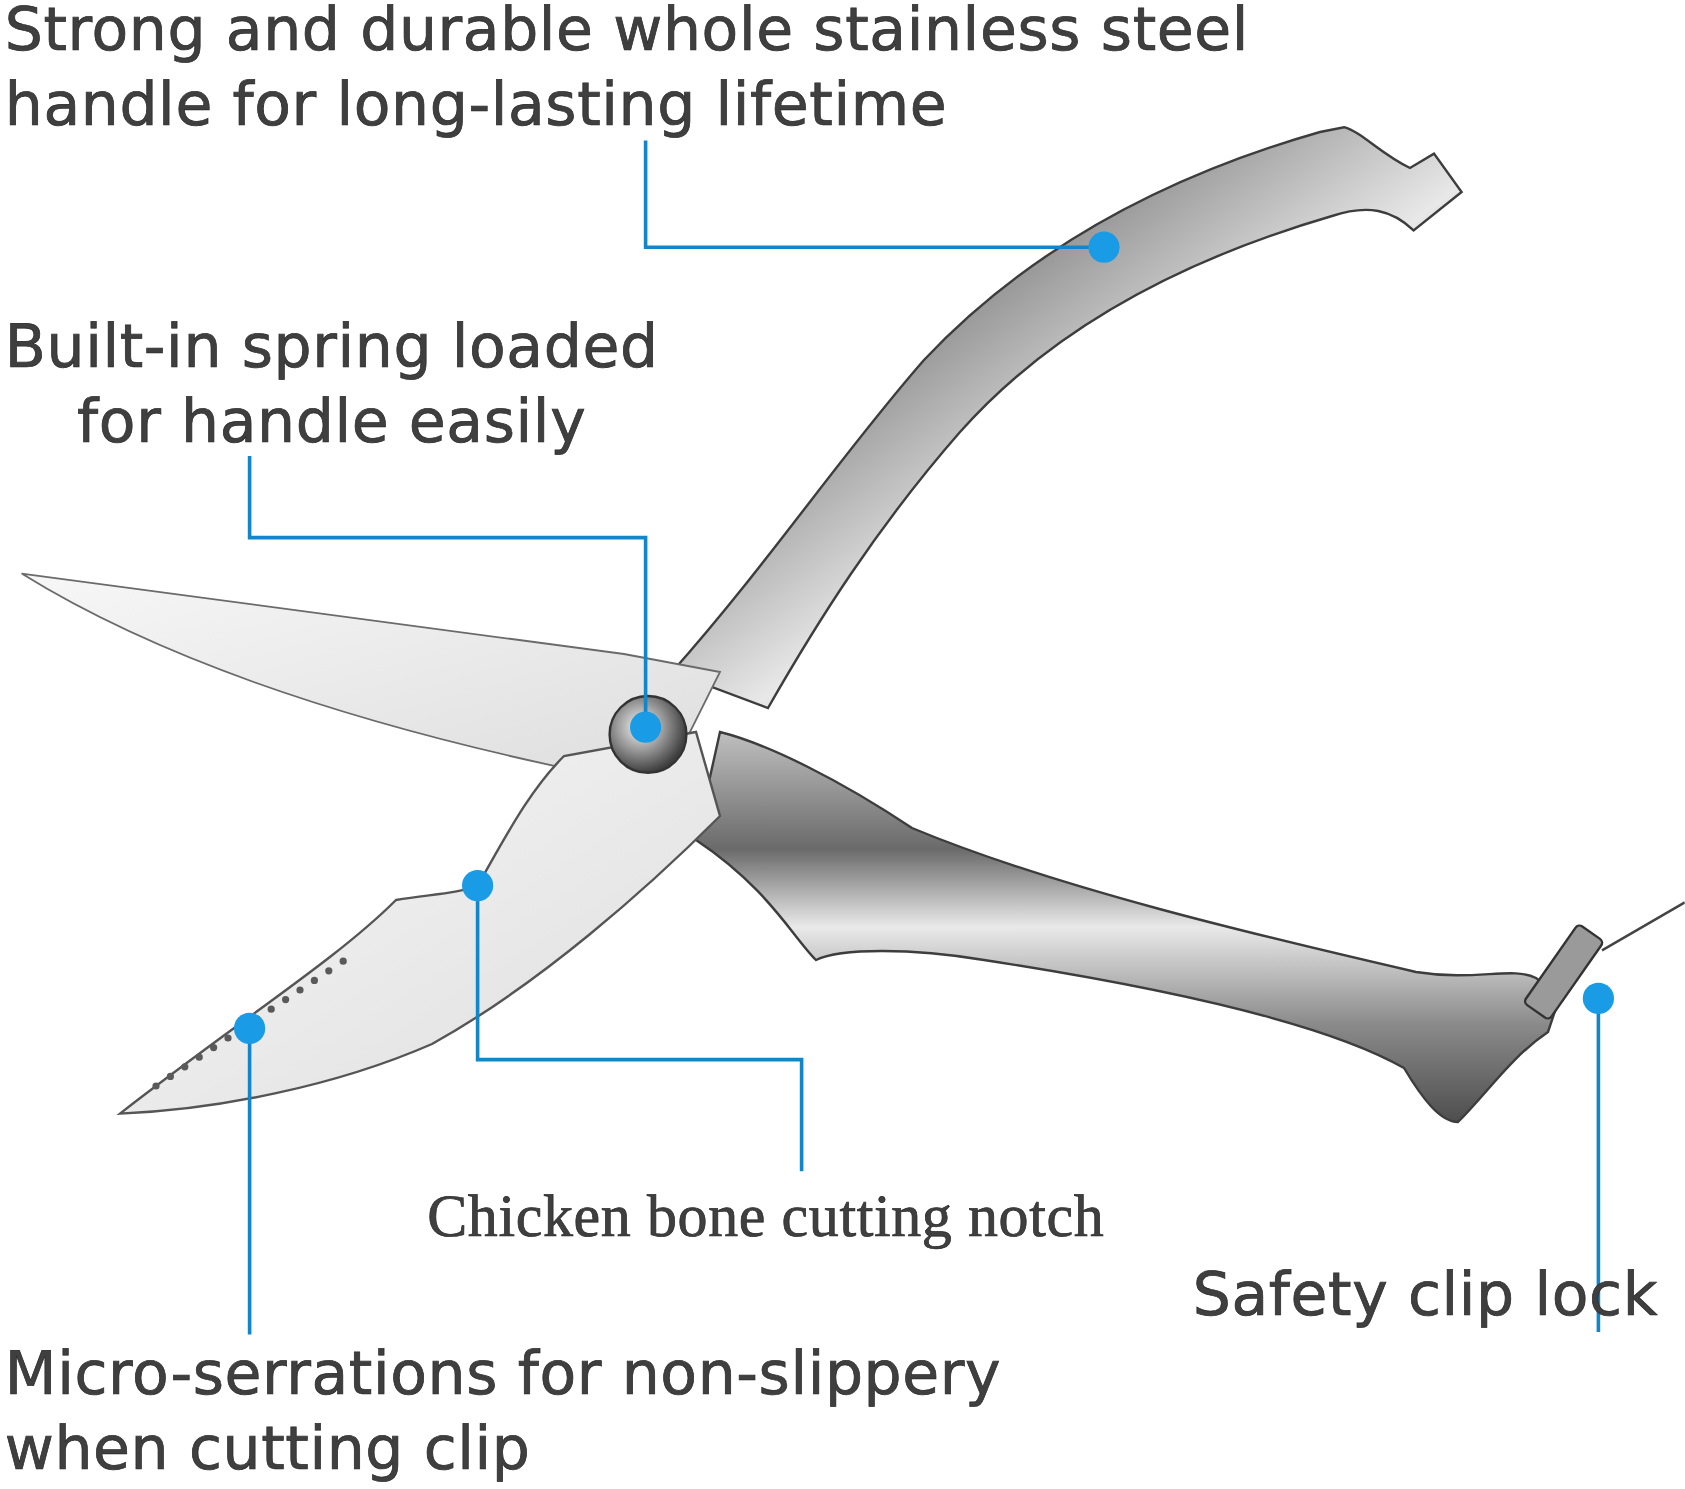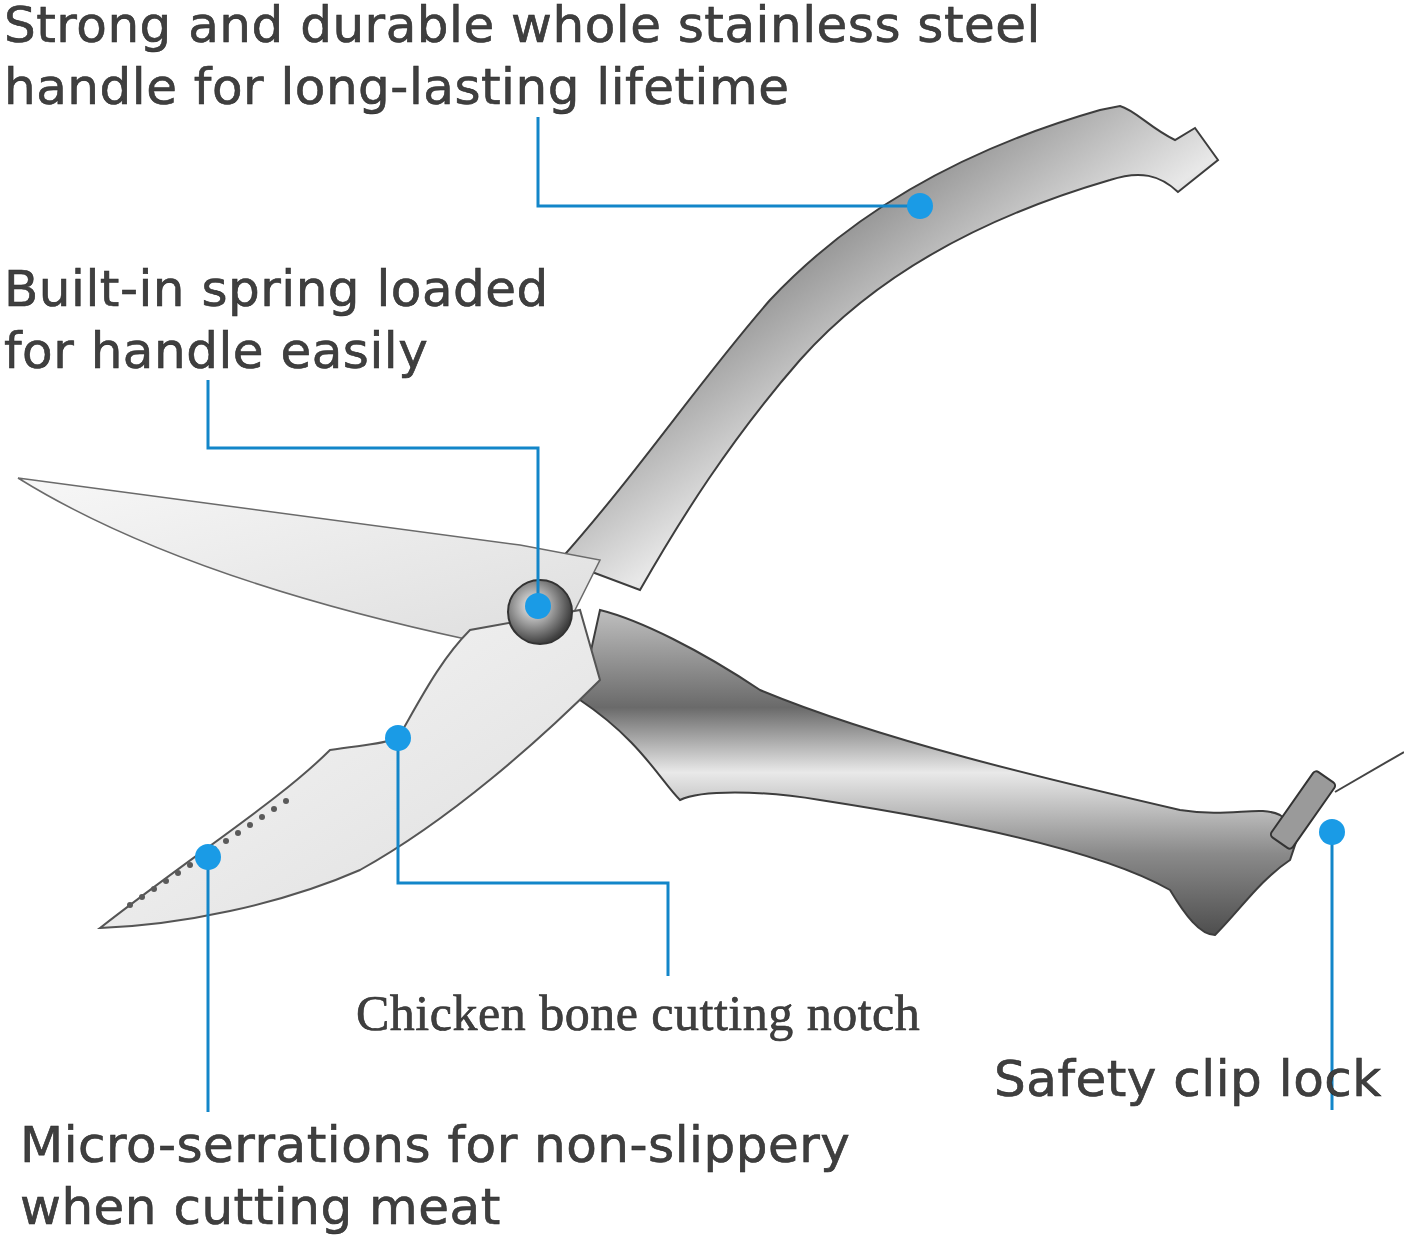--- a/index.html
+++ b/index.html
@@ -101,29 +101,29 @@
     <circle cx="208" cy="857" r="13"></circle>
     <circle cx="1332" cy="832" r="13"></circle>
   </g>
 </svg>
 
 <div class="label" style="left:4px; top:-6px;">
   <span>Strong and durable whole stainless steel</span>
   <span>handle for long-lasting lifetime</span>
 </div>
 
-<div class="label" style="left:4px; top:258px;">
+<div class="label" style="left:4px; top:258px;text-align:center;">
   <span>Built-in spring loaded</span>
   <span>for handle easily</span>
 </div>
 
 <div class="label" style="left:356px; top:982px;font-family:Liberation Serif, serif;">
   <span>Chicken bone cutting notch</span>
 </div>
 
-<div class="label" style="left:4px; top:1114px;margin-left:16px;">
+<div class="label" style="left:4px; top:1114px;">
   <span>Micro-serrations for non-slippery</span>
-  <span>when cutting meat</span>
+  <span>when cutting clip</span>
 </div>
 
 <div class="label" style="left:994px; top:1048px;">
   <span>Safety clip lock</span>
 </div>
 
 </body></html>

